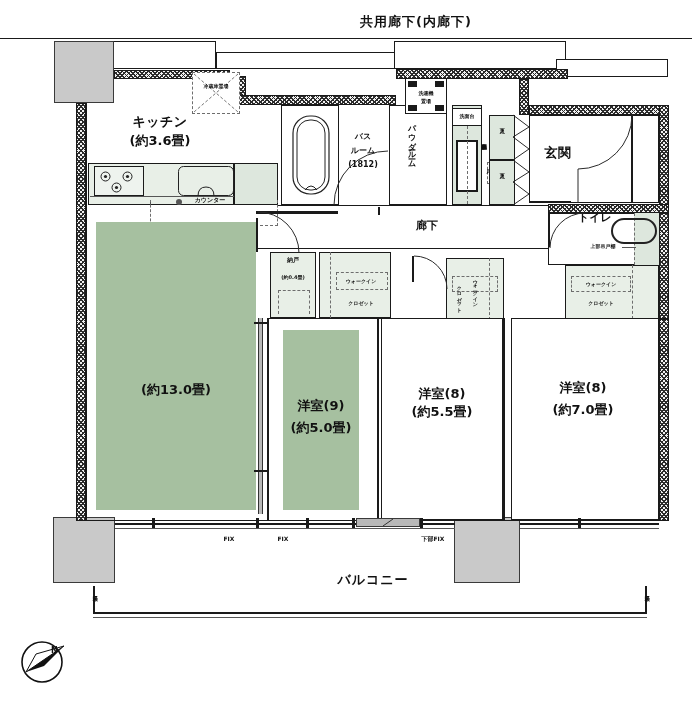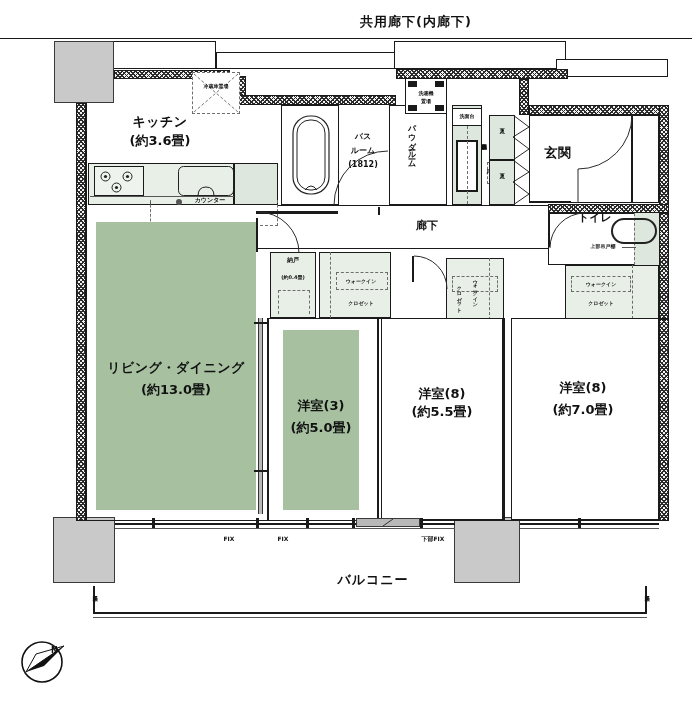--- a/index.html
+++ b/index.html
@@ -246,29 +246,28 @@
       </svg>
   </div>
 
   <div class="abs pale-green outline" style="left:565px;top:265px;width:94px;height:54px;"></div>
   <div class="abs dash" style="left:571px;top:276px;width:60px;height:16px;"></div>
   <div class="abs dash-v" style="left:632px;top:265px;height:54px;"></div>
   <div class="lbl t-xxs ctr" style="left:601px;top:281px;">ウォークイン</div>
   <div class="lbl t-xxs ctr" style="left:601px;top:300px;">クロゼット</div>
 
   <div class="abs room-green" style="left:96px;top:222px;width:160px;height:288px;"></div>
-  <div class="lbl t-room ctr" style="left:176px;top:360px;">リビング・ダイニング</div>
   <div class="lbl t-room-sub ctr" style="left:176px;top:382px;">(約13.0畳)</div>
 
   <div class="abs" style="left:258px;top:318px;width:5px;height:196px;background:#b9b9b9;border-left:1px solid #333;border-right:1px solid #333;"></div>
   <div class="abs ln" style="left:254px;top:322px;width:13px;height:2px;"></div>
   <div class="abs ln" style="left:254px;top:470px;width:13px;height:2px;"></div>
 
   <div class="abs room-green" style="left:283px;top:330px;width:76px;height:180px;"></div>
-  <div class="lbl t-room-sub ctr" style="left:321px;top:398px;">洋室(3)</div>
+  <div class="lbl t-room-sub ctr" style="left:321px;top:398px;">洋室(9)</div>
   <div class="lbl t-room-sub ctr" style="left:321px;top:420px;">(約5.0畳)</div>
   <div class="abs ln" style="left:267px;top:318px;width:124px;height:1px;"></div>
   <div class="abs ln" style="left:377px;top:318px;width:2px;height:202px;"></div>
   <div class="abs ln" style="left:267px;top:318px;width:2px;height:202px;"></div>
 
   <div class="abs white outline" style="left:381px;top:318px;width:122px;height:202px;"></div>
   <div class="lbl t-room-sub ctr" style="left:442px;top:386px;">洋室(8)</div>
   <div class="lbl t-room-sub ctr" style="left:442px;top:404px;">(約5.5畳)</div>
   <div class="abs ln" style="left:503px;top:318px;width:2px;height:202px;"></div>
 

